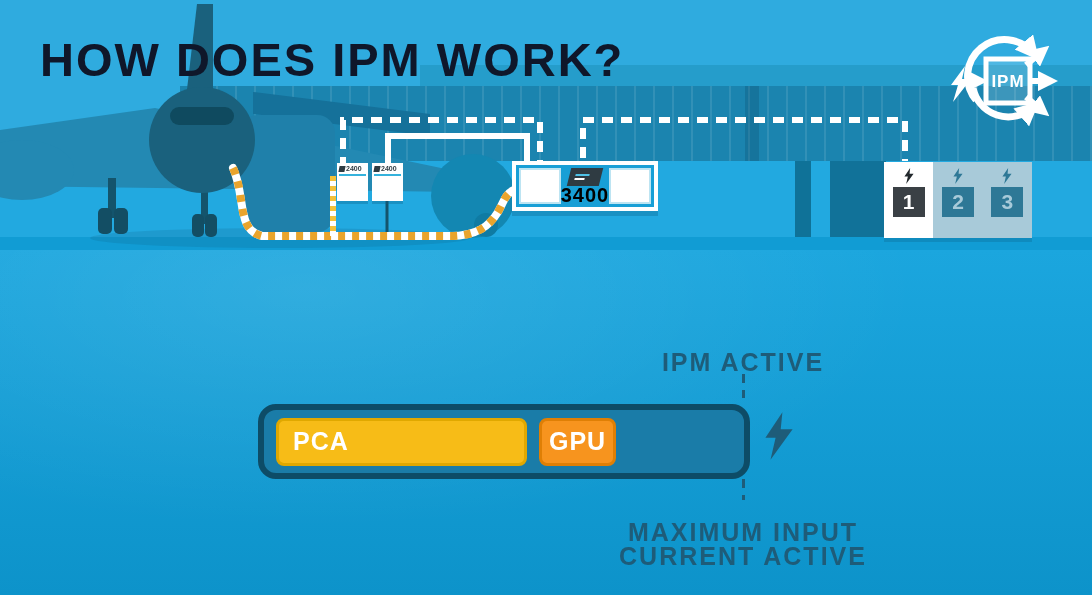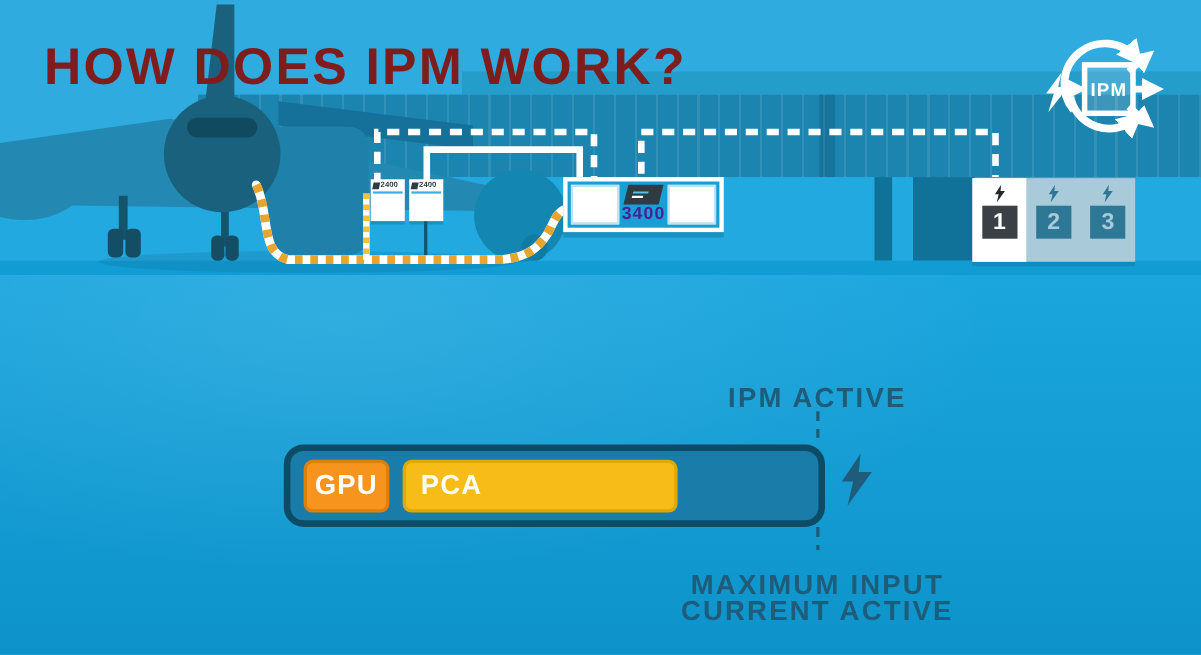--- a/index.html
+++ b/index.html
@@ -23,21 +23,21 @@
   .apron-strip{left:0;top:237px;width:1092px;height:13px;background:#119CD4;}
   .bottom{
     left:0;top:250px;width:1092px;height:345px;
     background:radial-gradient(ellipse at 28% 12%,rgba(255,255,255,.10),transparent 55%),
                linear-gradient(180deg,#1BA6DE 0%,#0D93CA 100%);
   }
   
   .scene{left:0;top:0;width:1092px;height:595px;z-index:1;pointer-events:none;}
   
   .title{
-    left:40px;top:32px;z-index:6;color:#7f1d1d;
+    left:40px;top:32px;z-index:6;color:#0f172a;
     font-size:47px;font-weight:800;letter-spacing:2px;white-space:nowrap;
   }
   
   .ipm-logo{left:938px;top:22px;width:130px;height:114px;z-index:6;}
   
   .unit2400{
     width:31px;height:38px;background:#fff;z-index:3;
     box-shadow:0 3px 0 rgba(12,100,140,.35);
   }
   .u2400a{left:337px;top:163px;}
@@ -54,21 +54,21 @@
     box-shadow:0 5px 0 rgba(12,100,140,.35);
   }
   .u3400-sq{width:44px;height:36px;background:#fff;border:2px solid #BDE4F2;box-sizing:border-box;}
   .u3400-mid{display:flex;flex-direction:column;align-items:center;}
   .u3400-glyph{
     width:32px;height:18px;background:#2F3B42;transform:skewX(-14deg);
     display:flex;flex-direction:column;justify-content:center;gap:2px;padding-left:6px;box-sizing:border-box;
   }
   .u3400-glyph i{display:block;width:14px;height:2px;background:#4FC3E8;}
   .u3400-glyph i.w{width:10px;background:#fff;}
-  .u3400-label{font-size:16px;font-weight:800;color:#4c1d95;line-height:18px;letter-spacing:1px;}
+  .u3400-label{font-size:20px;font-weight:800;color:#000000;line-height:18px;letter-spacing:1px;}
   
   .bay-panel{
     left:884px;top:162px;width:148px;height:76px;background:#A8CAD9;z-index:3;
     display:flex;box-shadow:0 4px 0 rgba(12,100,140,.30);
   }
   .bay{flex:1 1 0;display:flex;flex-direction:column;align-items:center;padding-top:6px;}
   .bay-active{background:#fff;}
   .bay-sq{
     width:32px;height:30px;margin-top:3px;display:flex;align-items:center;justify-content:center;
     font-size:21px;font-weight:800;
@@ -219,22 +219,22 @@
         <polygon points="12,0 2,15 8,15 5,28 18,10 11,10" fill="#2E7896"></polygon>
       </svg>
       <div class="bay-sq sq-teal">3</div>
     </div>
   </div>
 
   <div class="abs lbl lbl-active">IPM ACTIVE</div>
   <div class="abs pointer-dash dash-top"></div>
 
   <div class="abs bar">
+    <div class="chip chip-pca" style="width: 55%; background: rgb(247, 188, 23); border-color: rgb(224, 168, 0);">PCA</div>
     <div class="chip chip-gpu" style="width: 17%; background: rgb(247, 148, 30); border-color: rgb(223, 127, 5);">GPU</div>
-    <div class="chip chip-pca" style="width: 55%; background: rgb(247, 188, 23); border-color: rgb(224, 168, 0);">PCA</div>
   </div>
 
   <svg class="abs chart-bolt" viewBox="0 0 20 28">
     <polygon points="12,0 2,15 8,15 5,28 18,10 11,10" fill="#1E5C79"></polygon>
   </svg>
 
   <div class="abs pointer-dash dash-bottom"></div>
   <div class="abs lbl lbl-max">
     <div>MAXIMUM INPUT</div>
     <div>CURRENT ACTIVE</div>

